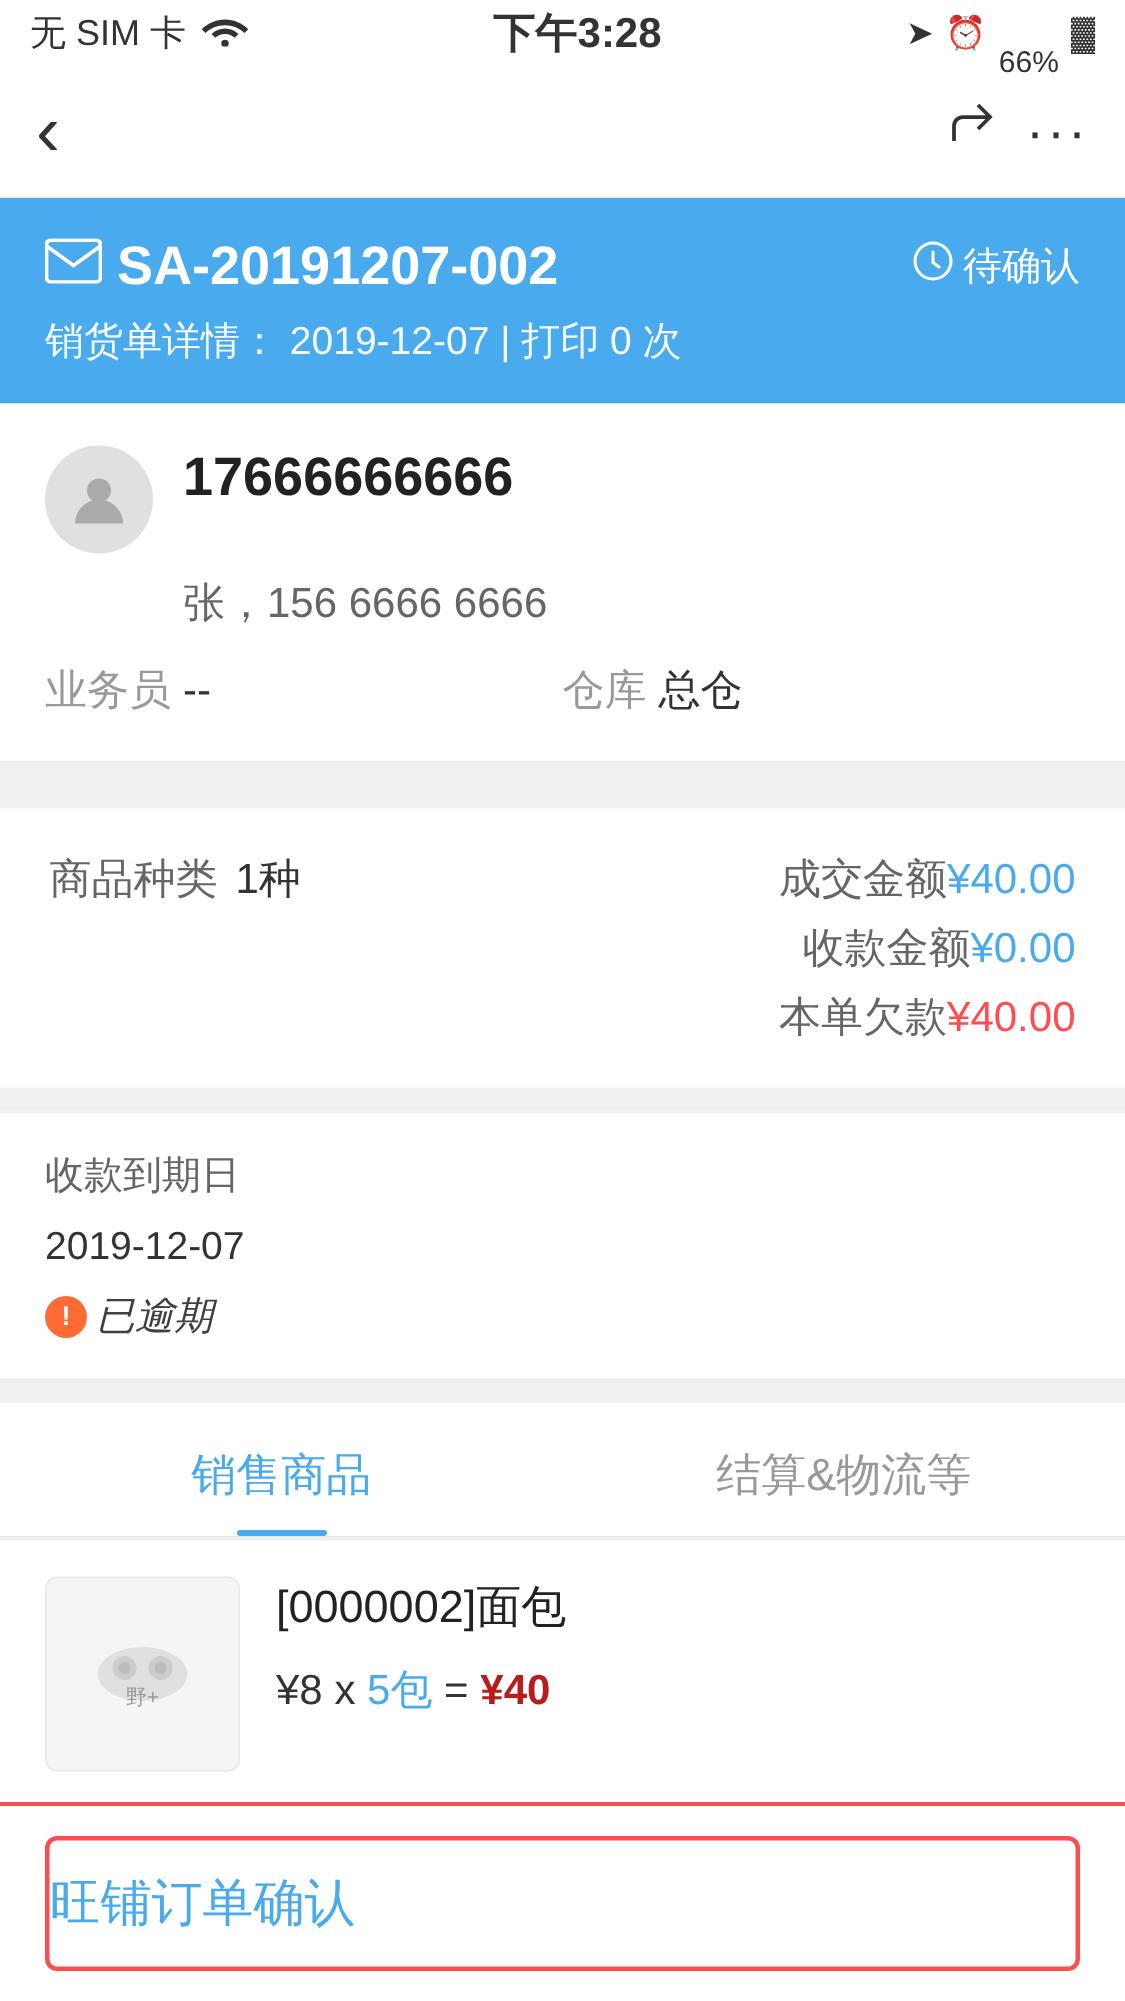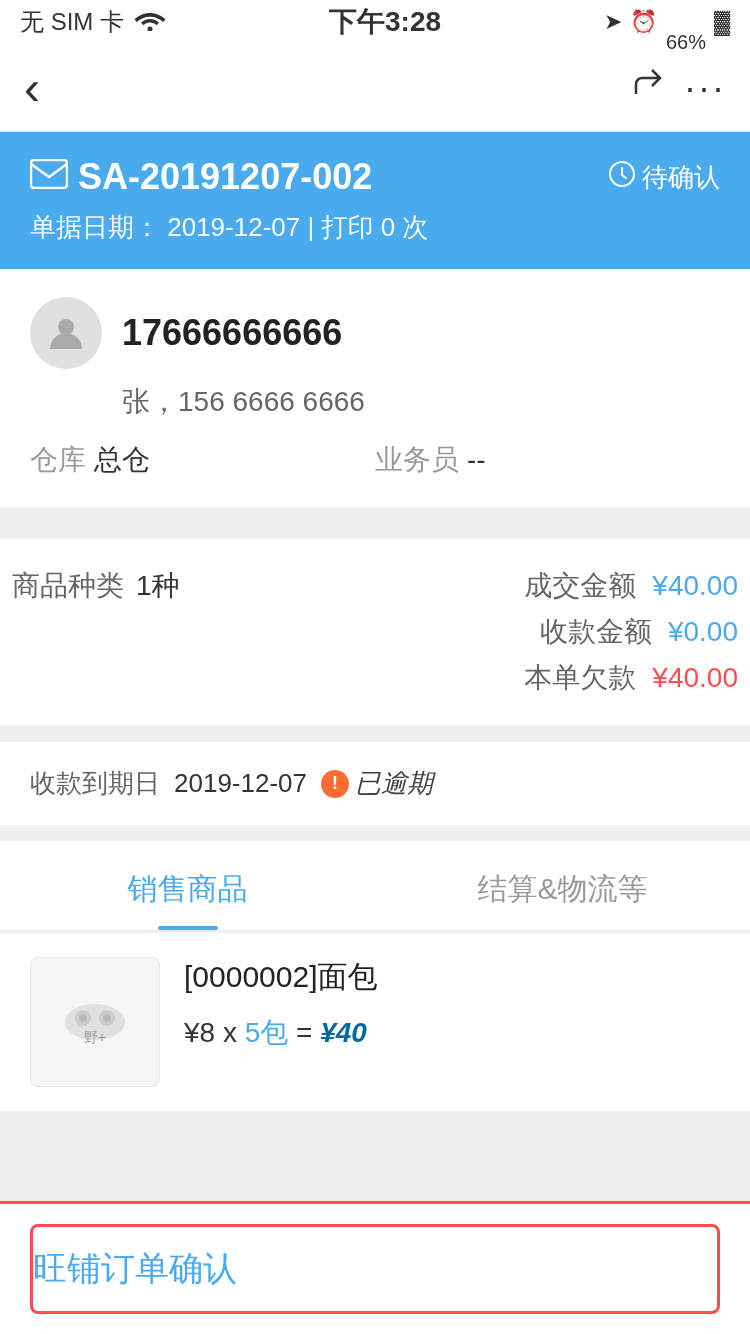--- a/index.html
+++ b/index.html
@@ -82,21 +82,20 @@
     }
 
     
     .customer-section {
       background: #fff;
       padding: 28px 30px;
       margin-bottom: 16px;
     }
     .customer-top {
       display: flex;
-      align-items: center;
       gap: 20px;
       margin-bottom: 14px;
     }
     .avatar {
       width: 72px;
       height: 72px;
       border-radius: 50%;
       background: #e0e0e0;
       display: flex;
       align-items: center;
@@ -130,21 +129,21 @@
       align-items: center;
       gap: 8px;
       flex: 1;
     }
     .meta-label { color: #999; }
     .meta-value { color: #333; }
 
     
     .summary-section {
       background: #fff;
-      padding: 28px 12px;
+      padding: 28px 33px;
       margin-bottom: 16px;
     }
     .summary-row {
       display: flex;
       align-items: flex-start;
     }
     .summary-left {
       flex: 1;
       display: flex;
       align-items: center;
@@ -154,38 +153,38 @@
     .summary-count { color: #333; font-size: 28px; }
     .summary-right {
       display: flex;
       flex-direction: column;
       align-items: flex-end;
       gap: 8px;
     }
     .amount-row {
       display: flex;
       align-items: center;
-      gap: 16px;
+      gap: 0;
       font-size: 28px;
     }
     .amount-label { color: #666; }
     .amount-value { color: #4AAAEE; font-weight: 500; }
     .amount-value.red { color: #FF4D4F; }
 
     
     .due-section {
       background: #fff;
       padding: 24px 30px;
       margin-bottom: 0;
       display: flex;
-      align-items: center;
       gap: 14px;
       font-size: 26px;
       color: #333;
       border-top: 1px solid #f0f0f0;
+      flex-direction: column;
     }
     .due-label { color: #666; }
     .due-date { color: #333; }
     .overdue-badge {
       display: flex;
       align-items: center;
       gap: 6px;
       background: transparent;
     }
     .overdue-dot {
@@ -264,21 +263,21 @@
       font-size: 30px;
       color: #222;
       margin-bottom: 16px;
       font-weight: 500;
     }
     .product-pricing {
       font-size: 28px;
       color: #333;
     }
     .product-qty { color: #4AAAEE; }
-    .product-total { color: #0369a1; font-weight: 600; font-style: italic; }
+    .product-total { color: #b91c1c; font-weight: 600; }
 
     
     .bottom-bar {
       position: fixed;
       bottom: 0;
       left: 0;
       width: 750px;
       background: #fff;
       padding: 20px 30px;
       border-top: 3px solid #FF4D4F;
@@ -356,45 +355,45 @@
       <span>
         <svg width="28" height="28" viewBox="0 0 28 28" fill="none">
           <circle cx="14" cy="14" r="12" stroke="white" stroke-width="2"></circle>
           <path d="M14 8v7l4 3" stroke="white" stroke-width="2" stroke-linecap="round"></path>
         </svg>
       </span>
       <span>待确认</span>
     </div>
   </div>
   <div class="order-date">
-    <span>单据日期：</span>
+    <span>销货单详情：</span>
     <span>2019-12-07</span>
     <span>| 打印 0 次</span>
   </div>
 </div>
 
 <div class="customer-section">
   <div class="customer-top">
     <div class="avatar">
       <svg class="avatar-icon" viewBox="0 0 40 40" fill="#aaa">
         <circle cx="20" cy="14" r="8"></circle>
         <path d="M4 36c0-8.8 7.2-16 16-16s16 7.2 16 16"></path>
       </svg>
     </div>
     <span class="customer-phone">17666666666</span>
   </div>
   <div class="customer-name">张，156 6666 6666</div>
   <div class="customer-meta">
     <div class="meta-item">
+      <span class="meta-label">业务员</span>
+      <span class="meta-value">--</span>
+    </div>
+    <div class="meta-item">
       <span class="meta-label">仓库</span>
       <span class="meta-value">总仓</span>
-    </div>
-    <div class="meta-item">
-      <span class="meta-label">业务员</span>
-      <span class="meta-value">--</span>
     </div>
   </div>
 </div>
 
 <div class="divider"></div>
 
 <div class="summary-section">
   <div class="summary-row">
     <div class="summary-left">
       <span class="summary-label">商品种类</span>

